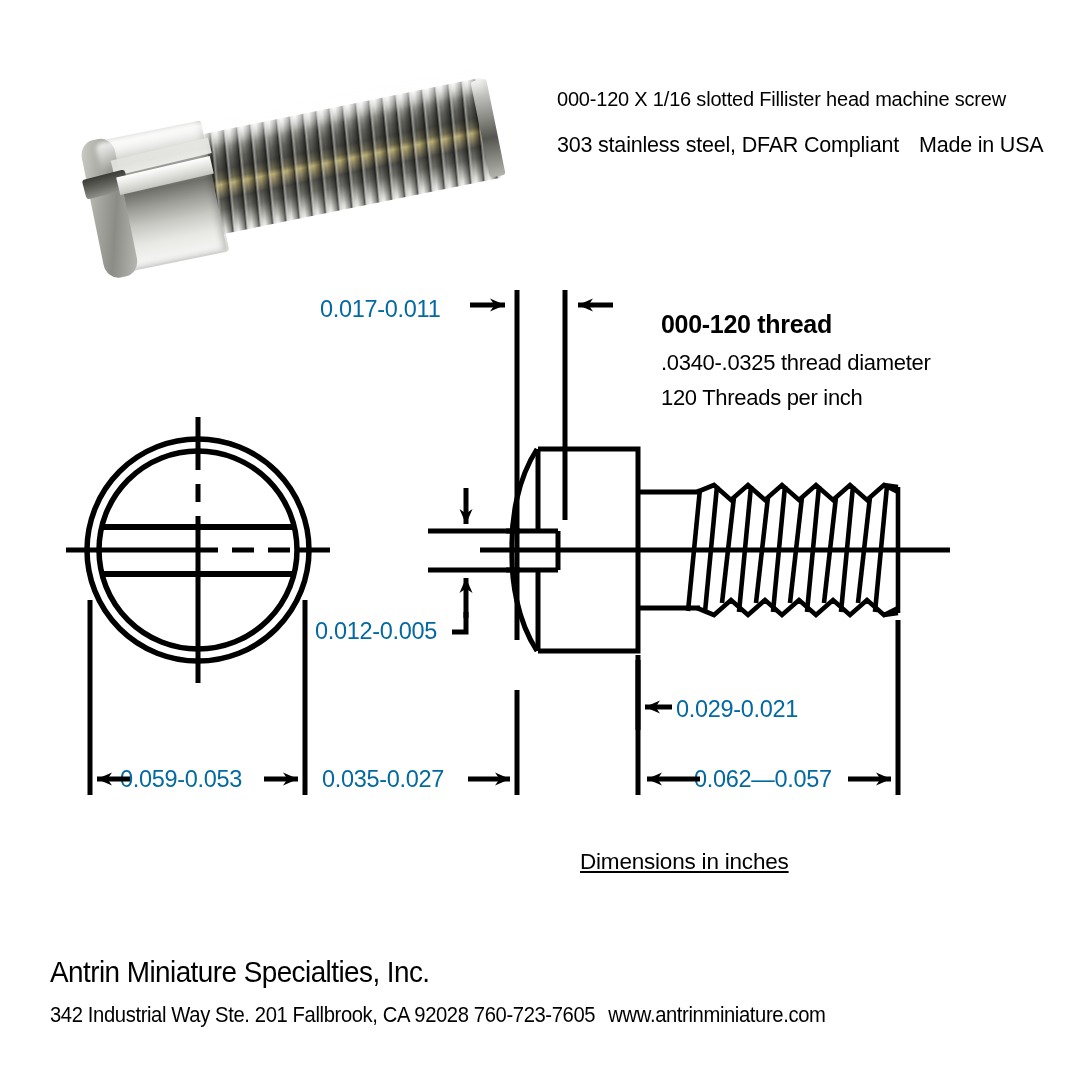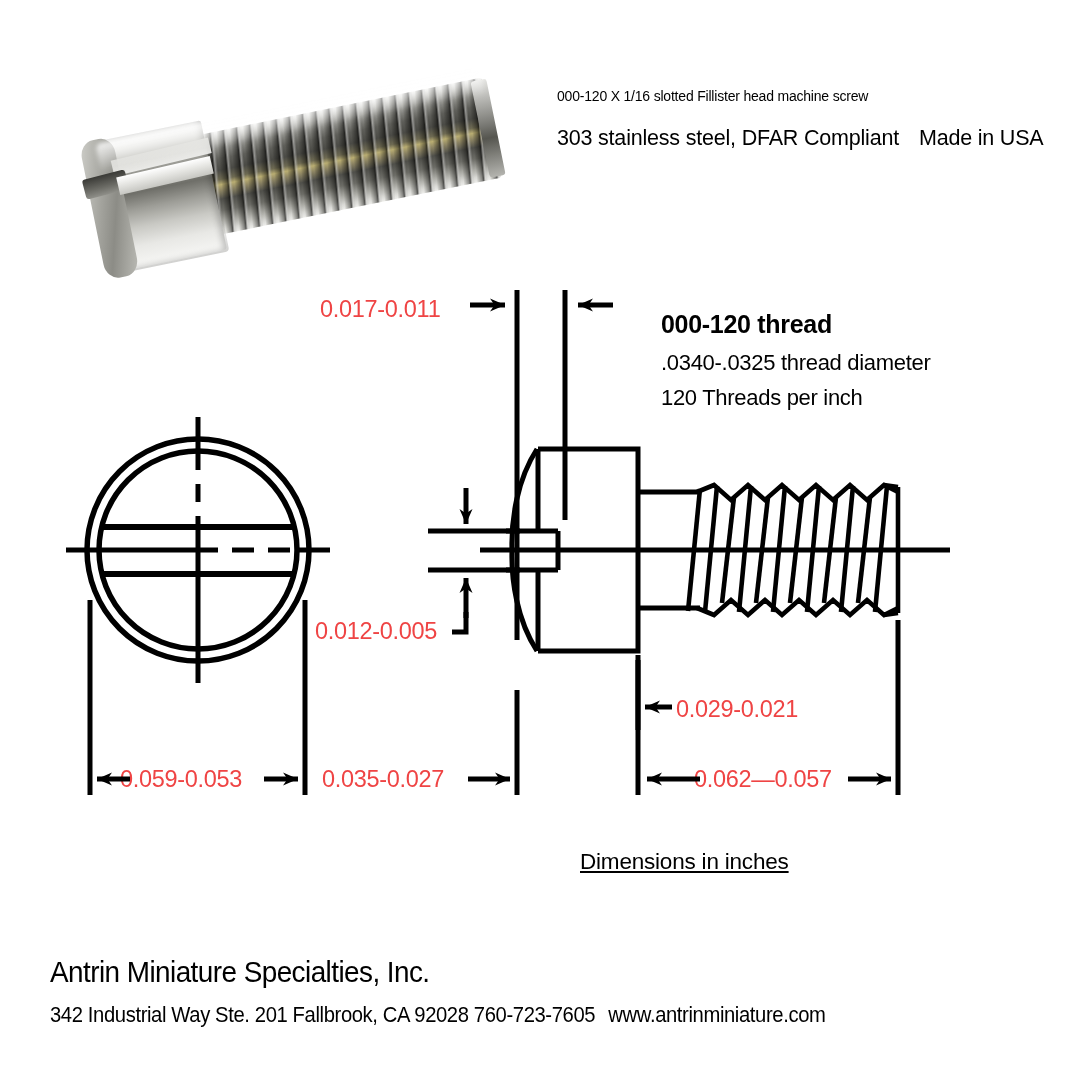--- a/index.html
+++ b/index.html
@@ -4,21 +4,21 @@
 <style>
   html,body{margin:0;padding:0;background:#ffffff;}
   body{width:1080px;height:1080px;position:relative;overflow:hidden;
        font-family:"Liberation Sans","DejaVu Sans",sans-serif;color:#000;}
   #sheet{position:absolute;inset:0;width:1080px;height:1080px;}
 
   
   #hdr{position:absolute;left:557px;top:76px;}
   #hdr .l1{font-size:26px;font-weight:bold;letter-spacing:-.2px;}
   #hdr .l1 .pn{margin-left:8px;}
-  #hdr .l2{font-size:14px;margin-top:12px;letter-spacing:-.2px;}
+  #hdr .l2{font-size:20px;margin-top:12px;letter-spacing:-.2px;}
   #hdr .l3{font-size:21.5px;margin-top:22px;letter-spacing:-.2px;}
   #hdr .l3 .usa{margin-left:20px;}
 
   
   #thr{position:absolute;left:661px;top:310px;}
   #thr .t1{font-size:25px;font-weight:bold;letter-spacing:-.3px;}
   #thr .t2{font-size:22px;margin-top:11px;letter-spacing:-.3px;}
   #thr .t3{font-size:22px;margin-top:9px;letter-spacing:-.3px;}
 
   
@@ -26,21 +26,21 @@
   #spec .s1{font-size:22.5px;letter-spacing:-.2px;}
   #spec .s2{font-size:22.5px;margin-top:13px;letter-spacing:-.2px;}
 
   
   #foot{position:absolute;left:50px;top:955px;}
   #foot .f1{font-size:30px;letter-spacing:-.6px;transform:scaleX(.93);transform-origin:left center;}
   #foot .f2{font-size:21.5px;margin-top:14px;letter-spacing:-.4px;transform:scaleX(.94);transform-origin:left center;}
   #foot .f2 .url{margin-left:14px;}
 
   
-  .dimtxt{position:absolute;font-size:23.5px;white-space:nowrap;letter-spacing:-.3px;color:#ef4444;}
+  .dimtxt{position:absolute;font-size:23.5px;white-space:nowrap;letter-spacing:-.3px;color:#0369a1;}
 
   
   #photo{position:absolute;left:52px;top:70px;width:470px;height:215px;}
   #photo .rot{position:absolute;left:0;top:0;width:470px;height:215px;
               transform:rotate(-11.5deg);transform-origin:120px 150px;}
   .shank{position:absolute;left:152px;top:72px;width:300px;height:102px;border-radius:4px;
     background:
       linear-gradient(to bottom,
         #f2f2f0 0%, #cfcfcb 6%, #8d8d88 16%, #5e5e59 27%,
         #4a4a45 38%, #6e6a52 47%, #b9ad72 52%, #8a8262 58%,

